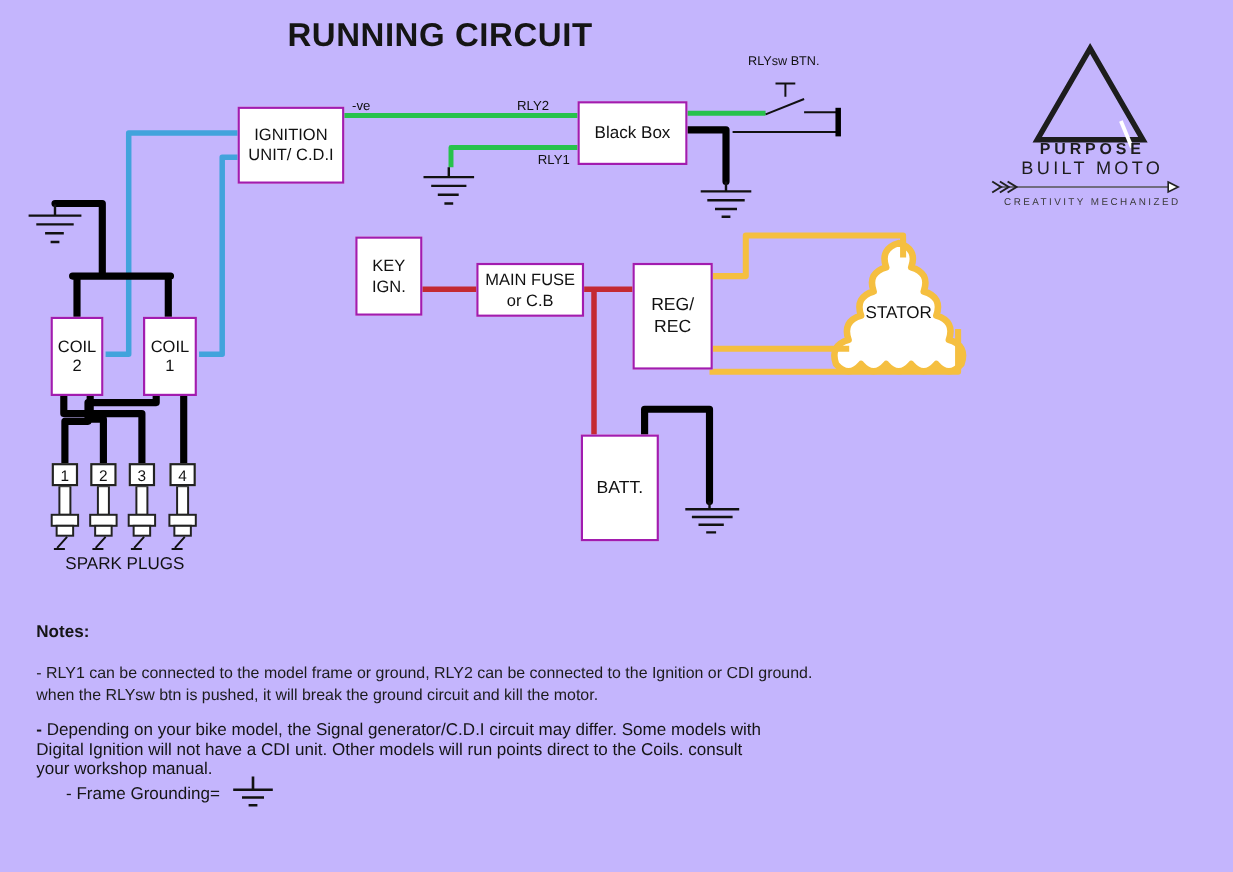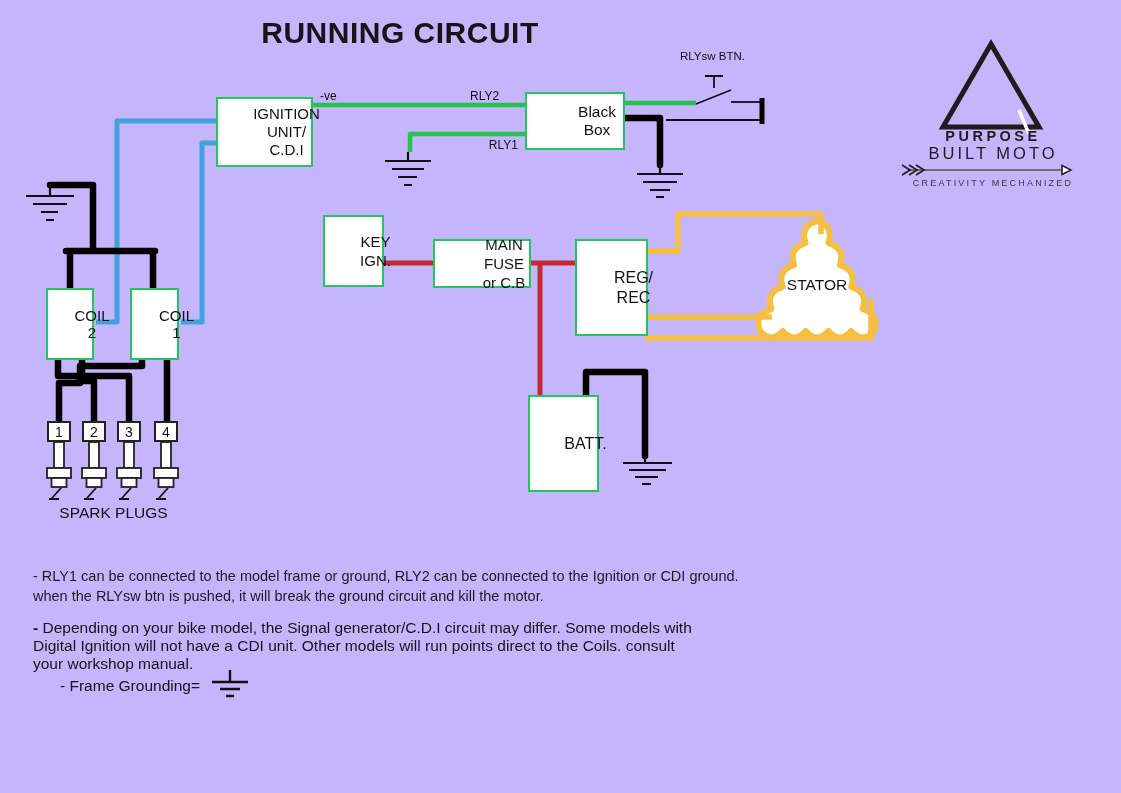--- a/index.html
+++ b/index.html
@@ -9,23 +9,23 @@
   .w{fill:none;stroke-linejoin:round;}
   .blue{stroke:#42A3DC;stroke-width:5;}
   .green{stroke:#27C24B;stroke-width:4.5;}
   .red{stroke:#C42A32;stroke-width:5;}
   .yellow{stroke:#F5BF40;stroke-width:5.5;}
   .blackw{stroke:#000;stroke-width:6.5;stroke-linecap:round;}
   .thin{stroke:#111;stroke-width:1.8;fill:none;}
   .gnd{stroke:#111;stroke-width:2.2;fill:none;}
   .plugpart{fill:#fff;stroke:#222;stroke-width:1.8;}
   .cloud{fill:#fff;stroke:#F5BF40;stroke-width:6;stroke-linejoin:round;}
-  .cbox{position:absolute;box-sizing:border-box;background:#fff;border:2px solid #22c55e;
+  .cbox{position:absolute;box-sizing:border-box;background:#fff;border:2px solid #a21caf;
         display:flex;flex-direction:column;align-items:center;justify-content:center;
-        text-align:center;font-size:15px;line-height:18px;color:#111;padding-left:44px;}
+        text-align:center;font-size:15px;line-height:18px;color:#111;}
   .plugbox{position:absolute;box-sizing:border-box;background:#fff;border:2px solid #222;
         display:flex;align-items:center;justify-content:center;font-size:14px;color:#111;}
   .lbl{position:absolute;white-space:nowrap;color:#111;}
   .title{position:absolute;left:230px;top:16px;width:340px;text-align:center;
          font-size:30px;font-weight:bold;letter-spacing:.5px;color:#151515;}
   .logo-text{position:absolute;text-align:center;color:#1d1d1d;}
   .notes{position:absolute;left:33px;top:566px;width:800px;color:#151515;}
   .notes .nh{font-size:15.5px;font-weight:bold;margin:0 0 18px 0;}
   .notes .p1{font-size:14.5px;line-height:20px;color:#1c1c1c;}
   .notes .p2{font-size:15.5px;line-height:18px;margin-top:13px;}
@@ -175,20 +175,21 @@
   <div class="lbl" style="left:470px;top:138px;width:48px;text-align:right;font-size:12px;">RLY1</div>
   <div class="lbl" style="left:680px;top:50px;font-size:11.5px;">RLYsw BTN.</div>
   <div class="lbl" style="left:760px;top:276px;width:114px;text-align:center;font-size:15.5px;">STATOR</div>
   <div class="lbl" style="left:36px;top:504px;width:155px;text-align:center;font-size:15.5px;">SPARK PLUGS</div>
 
   <div class="logo-text" style="left:903px;top:128px;width:180px;font-size:14.5px;font-weight:bold;letter-spacing:3.5px;">PURPOSE</div>
   <div class="logo-text" style="left:903px;top:144px;width:180px;font-size:16.5px;letter-spacing:3px;">BUILT MOTO</div>
   <div class="logo-text" style="left:893px;top:178px;width:200px;font-size:9px;letter-spacing:2.2px;color:#3a3a3a;">CREATIVITY MECHANIZED</div>
 
   <div class="notes">
+    <div class="nh">Notes:</div>
     <div class="p1">
       <div>- RLY1 can be connected to the model frame or ground, RLY2 can be connected to the Ignition or CDI ground.</div>
       <div>when the RLYsw btn is pushed, it will break the ground circuit and kill the motor.</div>
     </div>
     <div class="p2">
       <div><b>-</b><span> Depending on your bike model, the Signal generator/C.D.I circuit may differ. Some models with</span></div>
       <div>Digital Ignition will not have a CDI unit. Other models will run points direct to the Coils. consult</div>
       <div>your workshop manual.</div>
       <div class="frameline">
         <span>- Frame Grounding=</span>

